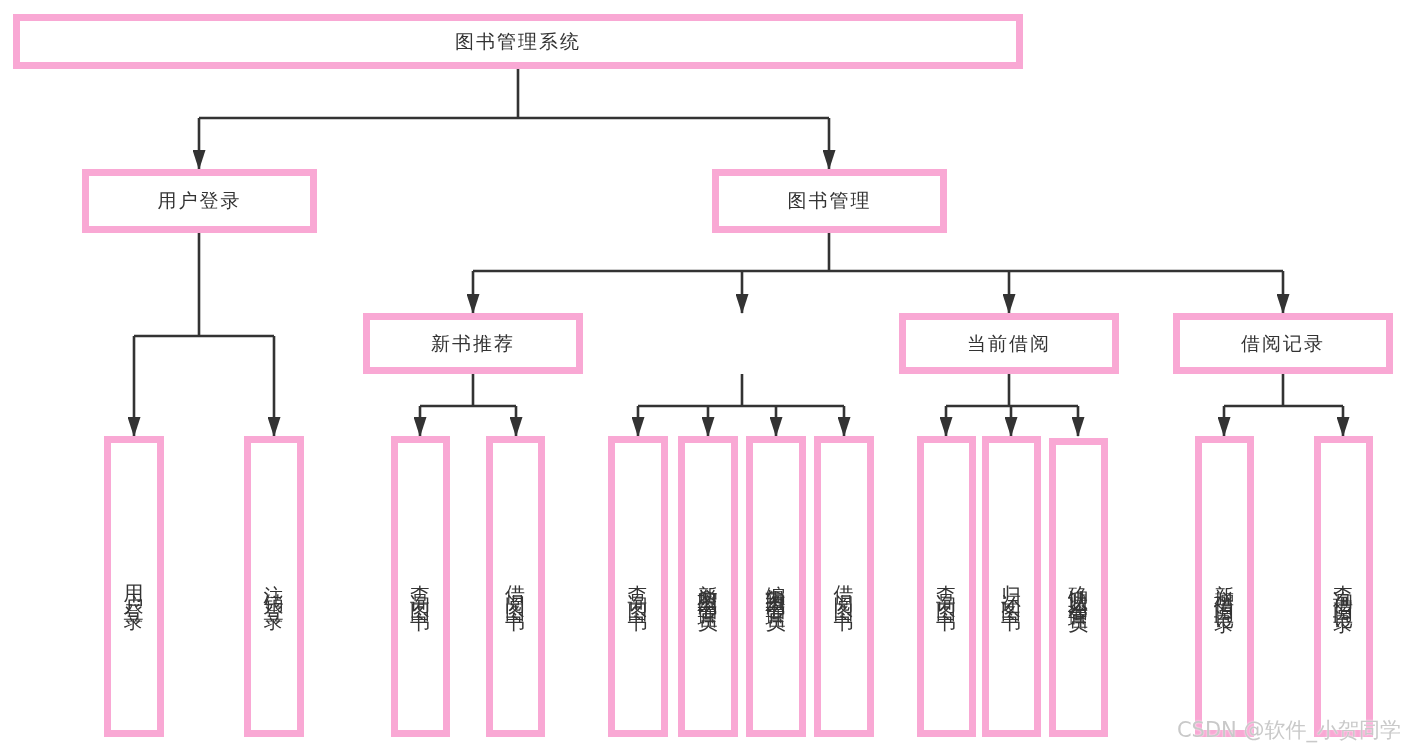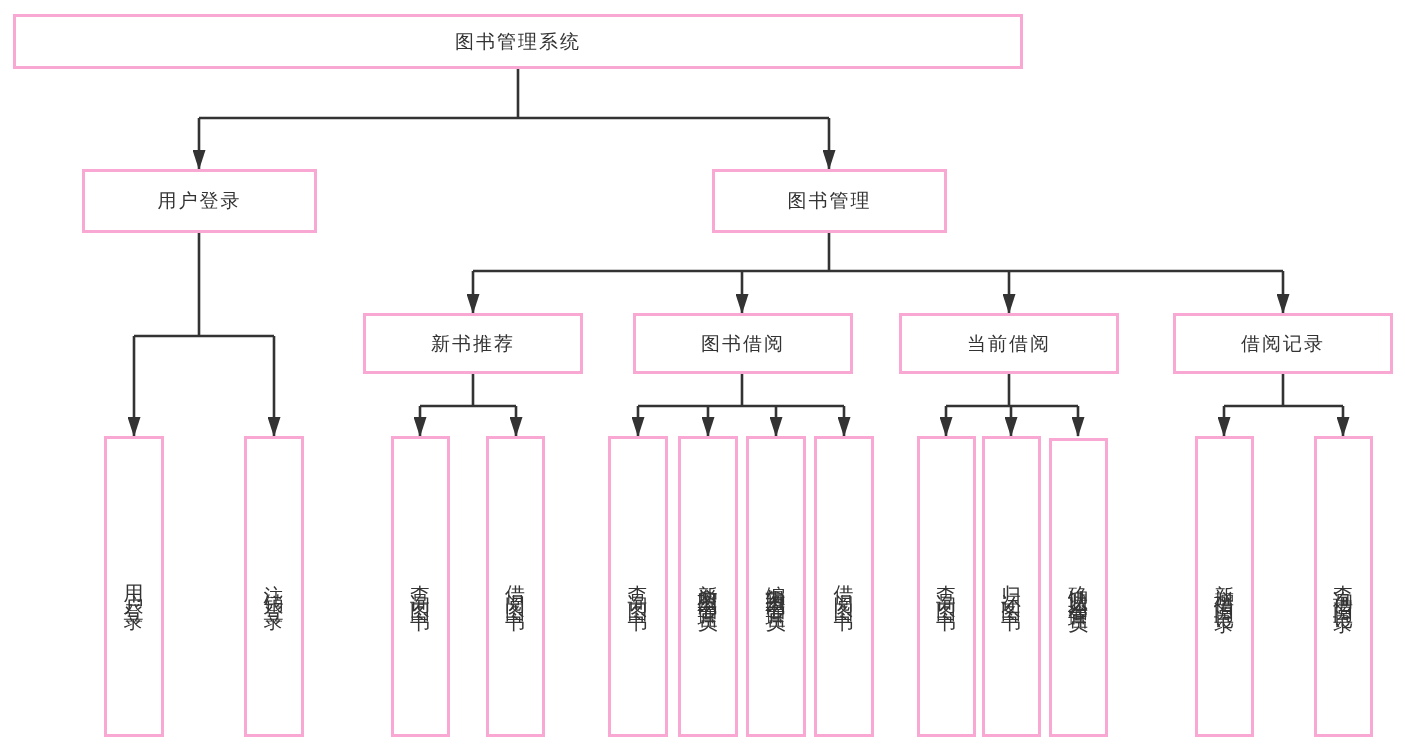--- a/index.html
+++ b/index.html
@@ -9,21 +9,21 @@
     background:#ffffff;
     font-family:"DejaVu Sans","Liberation Sans",sans-serif;
     color:#333333;
     overflow:hidden;
   }
   #connectors{position:absolute;left:0;top:0;z-index:0;}
   .box,.vbox{
     position:absolute;
     box-sizing:border-box;
     background:#ffffff;
-    border:3px solid #f9a8d4;
+    border:7px solid #f9a8d4;
     display:flex;align-items:center;justify-content:center;
     z-index:1;
   }
   .box .lbl{
     font-size:19px;
     letter-spacing:2px;
     white-space:nowrap;
     color:#333333;
   }
   .vbox .lbl{
@@ -98,23 +98,20 @@
   <div class="box" style="left:82px;top:169px;width:235px;height:64px">
     <span class="lbl">用户登录</span>
   </div>
   <div class="box" style="left:712px;top:169px;width:235px;height:64px">
     <span class="lbl">图书管理</span>
   </div>
 
   <div class="box" style="left:363px;top:313px;width:220px;height:61px">
     <span class="lbl">新书推荐</span>
   </div>
-  <div class="box" style="left:633px;top:313px;width:220px;height:61px">
-    <span class="lbl">图书借阅</span>
-  </div>
   <div class="box" style="left:1173px;top:313px;width:220px;height:61px">
     <span class="lbl">借阅记录</span>
   </div>
   <div class="box" style="left:899px;top:313px;width:220px;height:61px">
     <span class="lbl">当前借阅</span>
   </div>
 
   <div class="vbox" style="left:104px;top:436px;width:60px;height:301px">
     <span class="lbl">用户登录</span>
   </div>
@@ -152,13 +149,14 @@
     <span class="lbl" style="letter-spacing:4px">确认归还（管理员）</span>
   </div>
 
   <div class="vbox" style="left:1195px;top:436px;width:59px;height:301px">
     <span class="lbl" style="letter-spacing:6px">新增借阅记录</span>
   </div>
   <div class="vbox" style="left:1314px;top:436px;width:59px;height:301px">
     <span class="lbl" style="letter-spacing:6px">查询借阅记录</span>
   </div>
 
+  <div id="watermark">CSDN @软件_小贺同学</div>
 </div>
 
 </body></html>

